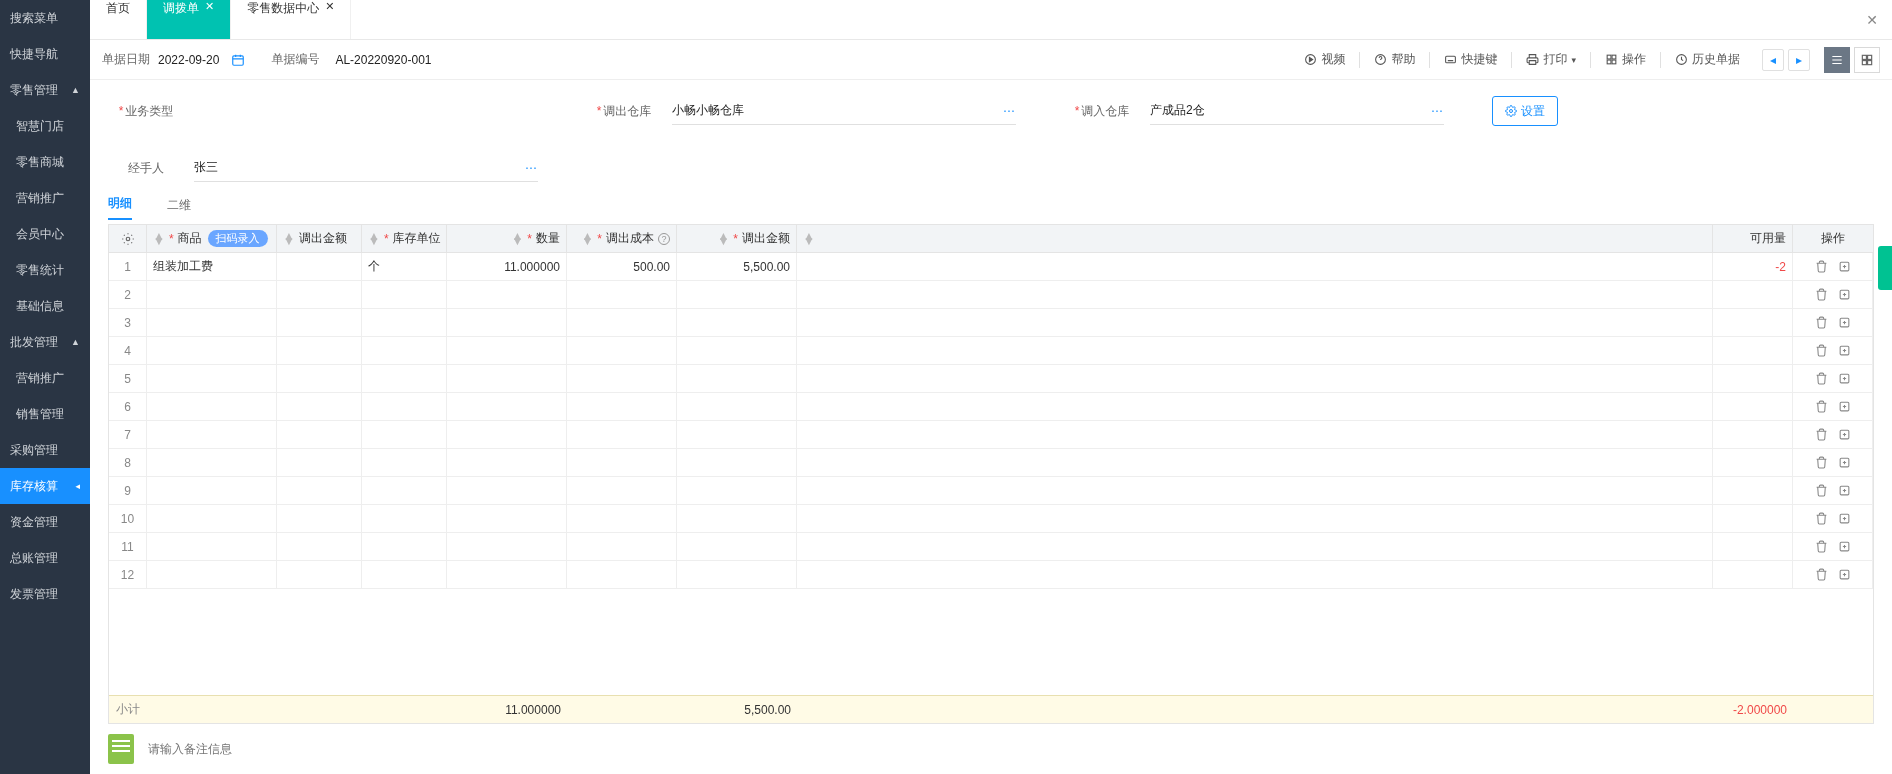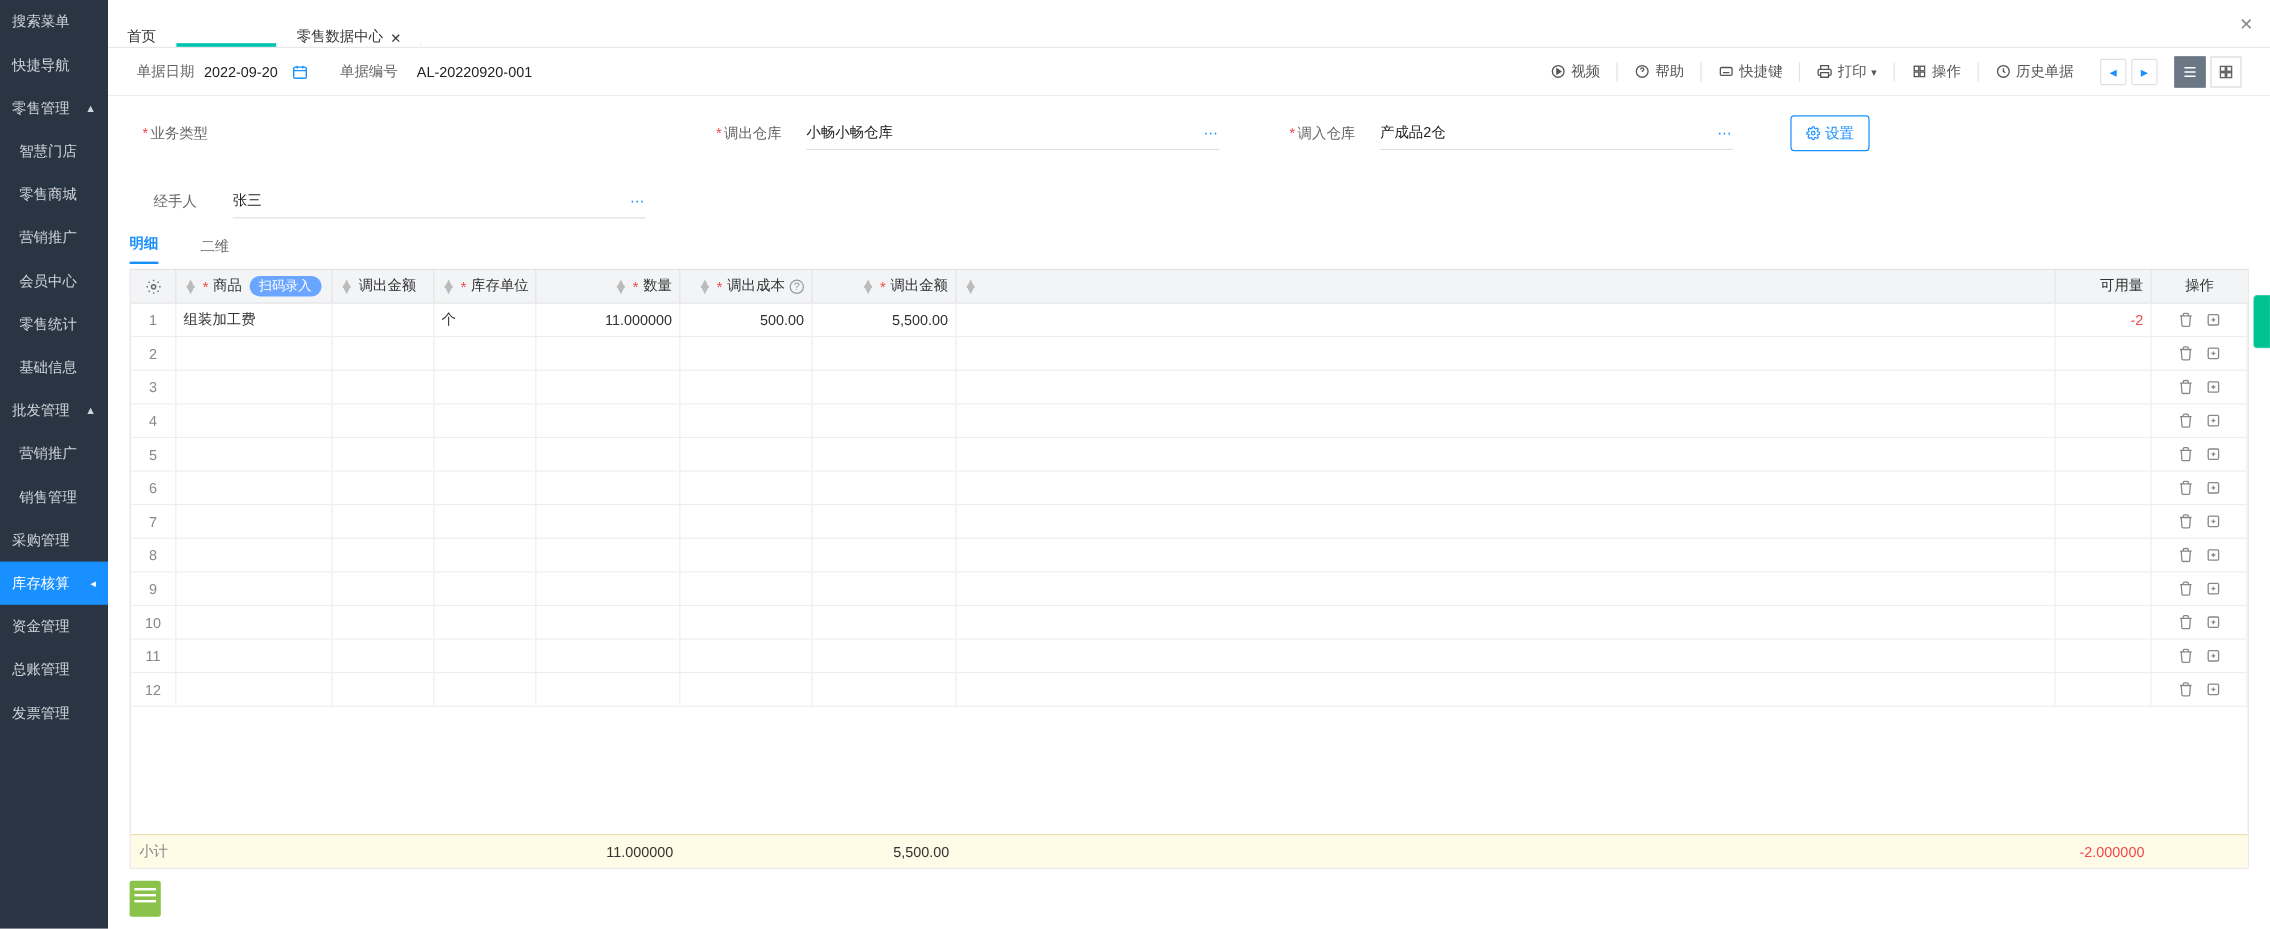--- a/index.html
+++ b/index.html
@@ -8,27 +8,27 @@
 
 .sidebar{width:90px;background:#2a3544;color:#e8eaed;display:flex;flex-direction:column;flex-shrink:0;}
 .sb-item{height:36px;display:flex;align-items:center;padding:0 10px;cursor:pointer;color:#d0d4d9;}
 .sb-item.sub{padding-left:16px;}
 .sb-item.active{background:#1890ff;color:#fff;}
 .sb-item .caret{margin-left:auto;font-size:9px;}
 
 
 .main{flex:1;display:flex;flex-direction:column;position:relative;min-width:0;}
 .tabs{height:40px;border-bottom:1px solid #e8e8e8;display:flex;align-items:stretch;}
-.tab{padding:0 16px;display:flex;align-items:flex-end;gap:6px;cursor:pointer;border-right:1px solid #f0f0f0;margin-top:36px;}
+.tab{padding:0 16px;display:flex;align-items:flex-start;gap:6px;cursor:pointer;border-right:1px solid #f0f0f0;}
 .tab.active{background:#00c2b1;color:#fff;}
 .tab .close{font-size:11px;}
 .tabs-close-all{margin-left:auto;width:40px;display:flex;align-items:center;justify-content:center;cursor:pointer;color:#888;font-size:14px;}
 
 
-.toolbar{height:40px;display:flex;align-items:center;padding:0 24px;border-bottom:1px solid #eee;text-align:right;}
+.toolbar{height:40px;display:flex;align-items:center;padding:0 12px;border-bottom:1px solid #eee;text-align:right;}
 .tb-left{display:flex;align-items:center;gap:8px;}
 .tb-left .lbl{color:#666;}
 .date-val{color:#222;margin-right:4px;}
 .cal-icon{color:#1890ff;}
 .docno-lbl{color:#666;margin-left:18px;}
 .docno-val{color:#222;margin-left:8px;}
 .tb-right{margin-left:auto;display:flex;align-items:center;gap:4px;}
 .tb-btn{display:inline-flex;align-items:center;gap:4px;padding:0 8px;height:26px;cursor:pointer;color:#555;border-radius:2px;}
 .tb-sep{width:1px;height:16px;background:#e0e0e0;margin:0 2px;}
 .pager-btn{width:22px;height:22px;display:flex;align-items:center;justify-content:center;border:1px solid #e0e0e0;cursor:pointer;color:#1890ff;border-radius:2px;}
@@ -627,17 +627,18 @@
         <div class="cell cost"></div>
         <div class="cell amt">5,500.00</div>
         <div class="cell gap"></div>
         <div class="cell avail negative">-2.000000</div>
         <div class="cell ops"></div>
       </div>
     </div>
 
     <div class="remark">
       <div class="remark-ic"></div>
+      <input placeholder="请输入备注信息" style="">
     </div>
   </div>
 </div>
 
 <div class="sidetab"></div>
 
 </body></html>

